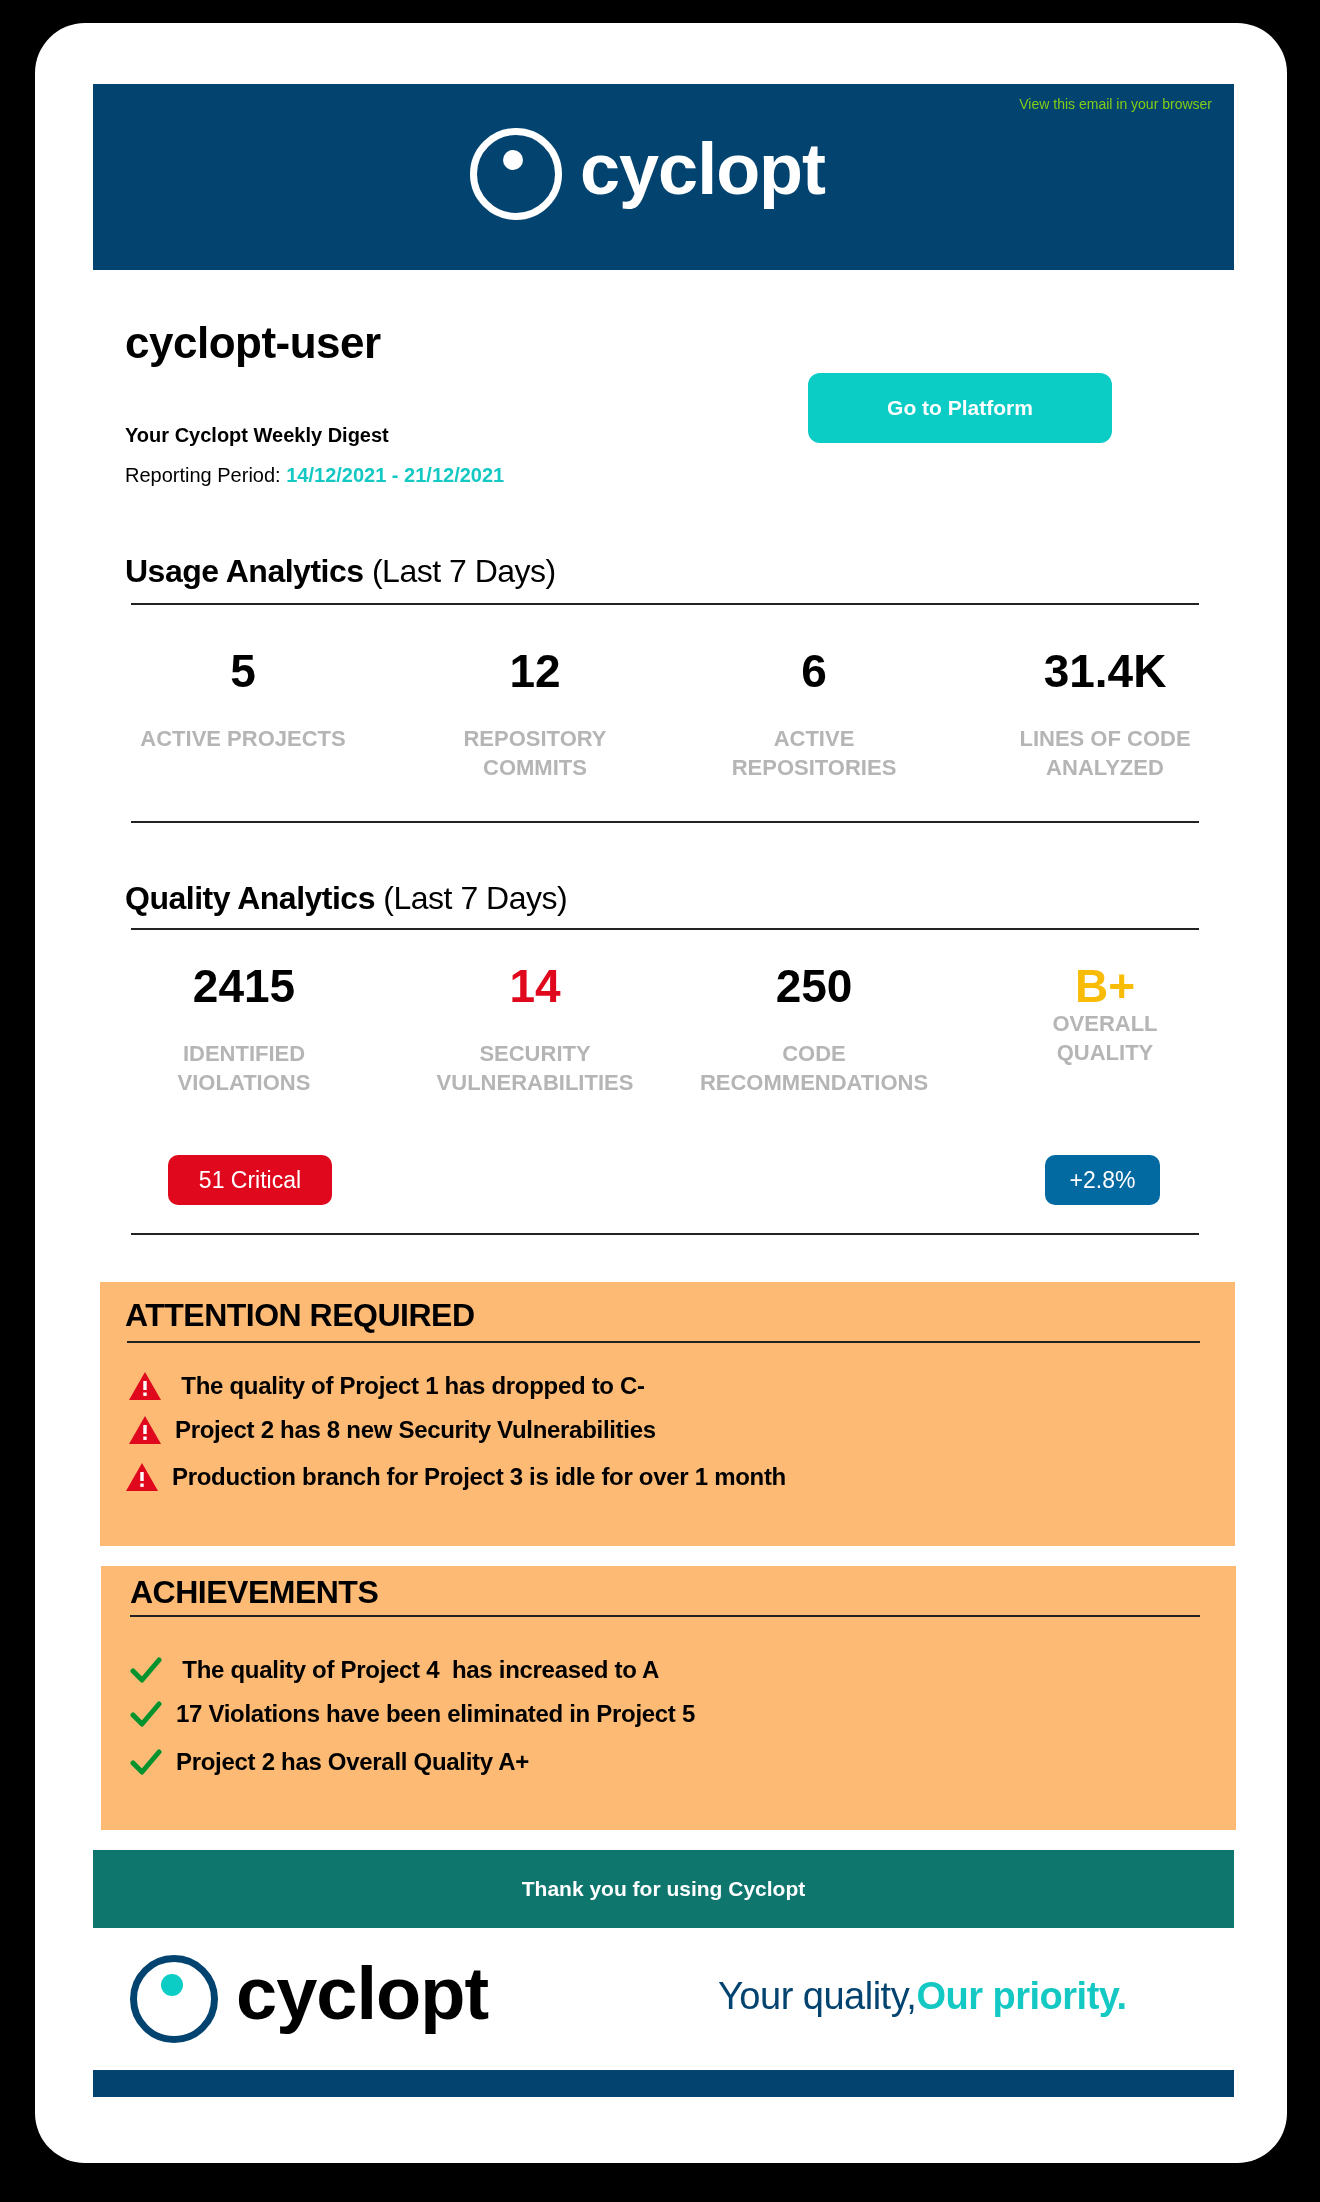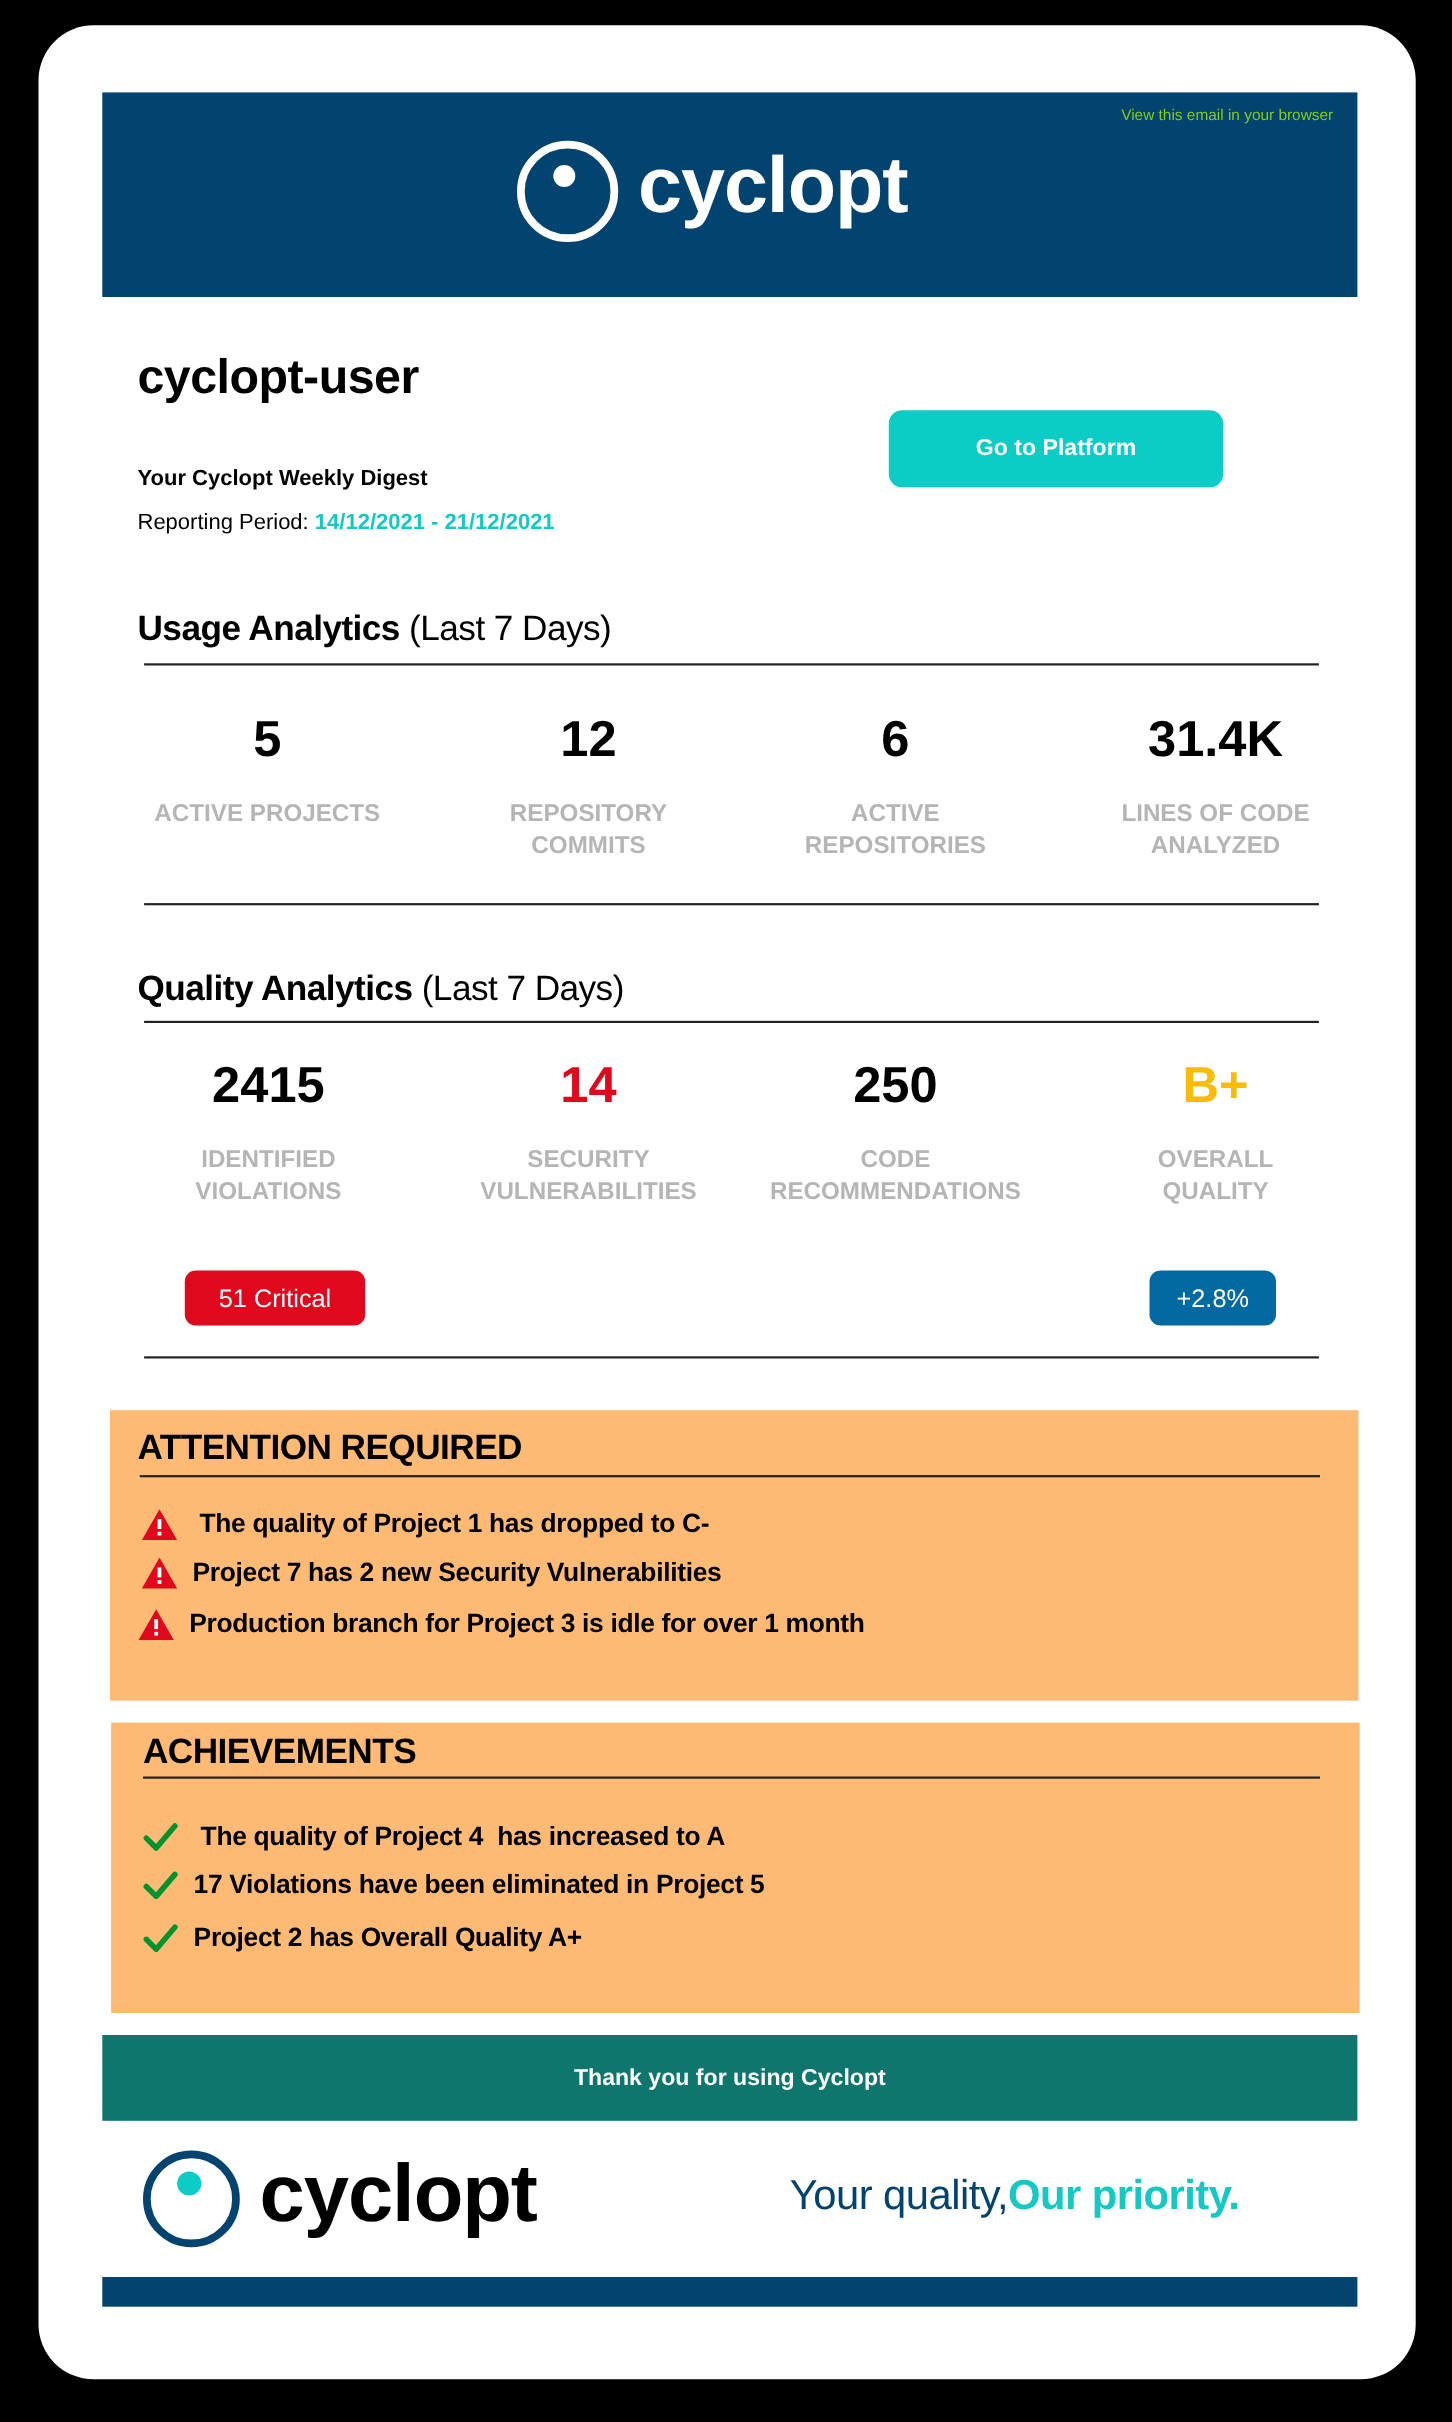--- a/index.html
+++ b/index.html
@@ -118,21 +118,21 @@
 <div class="abs stat red" style="left:395px; top:963px;">
   <div class="stat-num red">14</div>
   <div class="stat-label" style="margin-top:30px; padding:0 10px;">SECURITY VULNERABILITIES</div>
 </div>
 <div class="abs stat" style="left:674px; top:963px;">
   <div class="stat-num">250</div>
   <div class="stat-label" style="margin-top:30px;">CODE RECOMMENDATIONS</div>
 </div>
 <div class="abs stat" style="left:965px; top:963px;">
   <div class="stat-num gold">B+</div>
-  <div class="stat-label" style="margin-top:30px; padding:0 80px;">OVERALL QUALITY</div>
+  <div class="stat-label" style="padding:0 80px;">OVERALL QUALITY</div>
 </div>
 
 <div class="abs badge badge-red" style="left:168px; top:1155px; width:164px;">51 Critical</div>
 <div class="abs badge badge-green" style="left:1045px; top:1155px; width:115px;">+2.8%</div>
 
 <div class="abs hline" style="top:1233px;"></div>
 
 <div class="abs panel" style="left:100px; top:1282px; width:1135px; height:264px;">
   <div class="abs panel-title" style="left:25px; top:15px;">ATTENTION REQUIRED</div>
   <div class="abs panel-line" style="left:27px; top:59px; width:1073px;"></div>
@@ -147,21 +147,21 @@
     <span style="white-space:pre;"> The quality of Project 1 has dropped to C-</span>
   </div>
   <div class="abs li" style="left:27px; top:133px;">
     <span class="ico">
       <svg width="34" height="30" viewBox="0 0 34 30">
           <path d="M17 1 L33 29 L1 29 Z" fill="#e0081d"></path>
           <rect x="15.3" y="10" width="3.4" height="9" fill="#fff"></rect>
           <rect x="15.3" y="21.5" width="3.4" height="3.4" fill="#fff"></rect>
         </svg>
     </span>
-    <span>Project 7 has 2 new Security Vulnerabilities</span>
+    <span>Project 2 has 8 new Security Vulnerabilities</span>
   </div>
   <div class="abs li" style="left:24px; top:180px;">
     <span class="ico">
       <svg width="34" height="30" viewBox="0 0 34 30">
           <path d="M17 1 L33 29 L1 29 Z" fill="#e0081d"></path>
           <rect x="15.3" y="10" width="3.4" height="9" fill="#fff"></rect>
           <rect x="15.3" y="21.5" width="3.4" height="3.4" fill="#fff"></rect>
         </svg>
     </span>
     <span>Production branch for Project 3 is idle for over 1 month</span>

